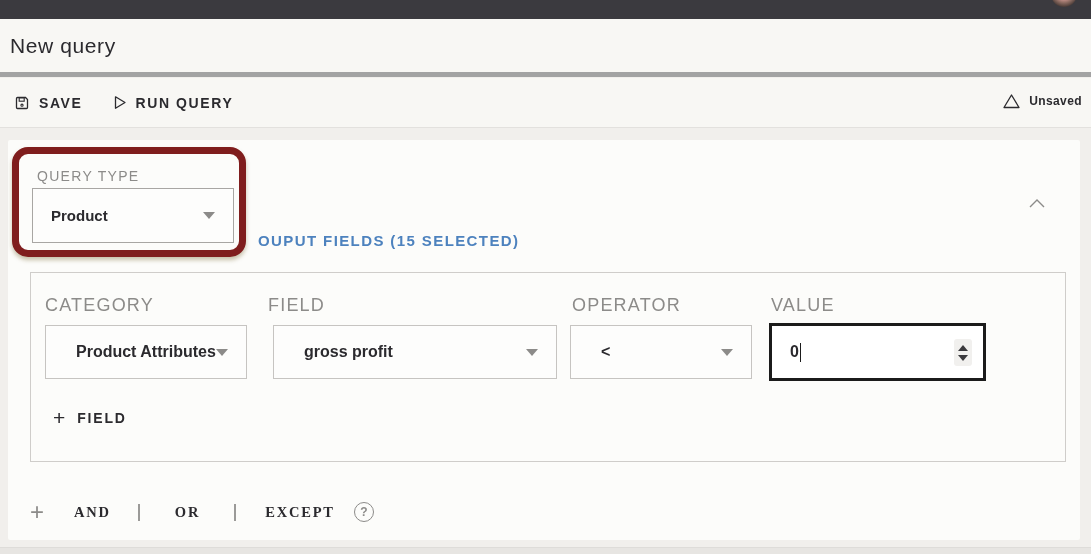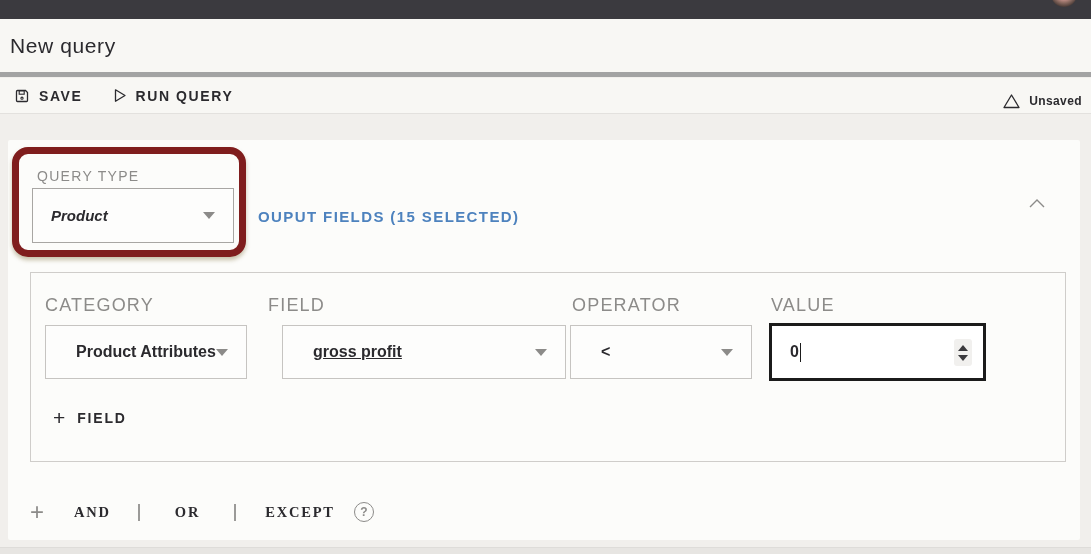--- a/index.html
+++ b/index.html
@@ -22,21 +22,21 @@
   }
   .titlebar {
     position: absolute; left: 0; top: 19px; width: 1091px; height: 58px;
     background: #F8F7F4; border-bottom: 5px solid #a3a3a3;
     display: flex; align-items: center;
   }
   .page-title {
     margin-left: 10px; font-size: 21px; letter-spacing: 0.6px; color: #2B2A2E;
   }
   .toolbar {
-    position: absolute; left: 0; top: 78px; width: 1091px; height: 36px;
+    position: absolute; left: 0; top: 78px; width: 1091px; height: 50px;
     background: #F8F7F4; border-bottom: 1px solid #E3E1DE;
     display: flex; align-items: center;
   }
   .tool-btn {
     display: flex; align-items: center; gap: 9px; cursor: pointer;
     font-size: 14px; font-weight: 600; letter-spacing: 1.6px; color: #2B2A2E;
     background: none; border: none; font-family: inherit;
   }
   .tool-btn.save { margin-left: 14px; }
   .tool-btn.run { margin-left: 30px; }
@@ -61,25 +61,25 @@
     border: 7px solid #7f1d1d; border-radius: 16px; background: #FCFCFA;
     box-shadow: 0 3px 4px rgba(100, 80, 20, 0.35);
   }
   .qt-label {
     position: absolute; left: 18px; top: 14px;
     font-size: 14px; letter-spacing: 1.3px; color: #8C8B89;
   }
   .qt-select {
     position: absolute; left: 13px; top: 34px; width: 202px; height: 55px;
     border: 1px solid #A8A6A3; background: #FDFDFC;
-    display: flex; align-items: center; cursor: pointer; font-style: italic;
+    display: flex; align-items: center; cursor: pointer;
   }
   .qt-select .sel-text { margin-left: 18px; font-size: 15px; font-weight: 700; }
   .link-output {
-    position: absolute; left: 250px; top: 68px;
+    position: absolute; left: 250px; top: 92px;
     font-size: 15px; font-weight: 600; letter-spacing: 1.4px;
     color: #4D82BE; cursor: pointer; text-align: right;
   }
   .collapse {
     position: absolute; left: 1018px; top: 54px; width: 22px; height: 18px;
     cursor: pointer; display: flex; align-items: center; justify-content: center;
   }
   
   .filter-box {
     position: absolute; left: 22px; top: 132px; width: 1036px; height: 190px;
@@ -101,21 +101,21 @@
   }
   .select .sel-text { margin-left: 30px; font-size: 16px; font-weight: 700; color: #2B2A2E; }
   .select .caret, .qt-select .caret { margin-right: 18px; }
   .qt-select .caret { position: absolute; right: 0; }
   .caret {
     width: 0; height: 0;
     border-left: 6px solid transparent; border-right: 6px solid transparent;
     border-top: 7px solid #8C8B89;
   }
   .select.cat { left: 14px;  width: 202px; }
-  .select.fld { left: 251px; width: 284px; text-decoration: underline; }
+  .select.fld { left: 242px; width: 284px; }
   .select.op  { left: 539px; width: 182px; }
   .num-input {
     position: absolute; left: 738px; top: 50px; width: 217px; height: 58px;
     border: 3px solid #1B1B1B; background: #FFFFFF;
     display: flex; align-items: center; cursor: text;
   }
   .num-input .num-val { margin-left: 18px; font-size: 16px; font-weight: 700; }
   .text-caret { width: 1px; height: 19px; background: #1B1B1B; margin-left: 1px; }
   .spinner {
     position: absolute; right: 11px; top: 13px; width: 18px; height: 27px;

